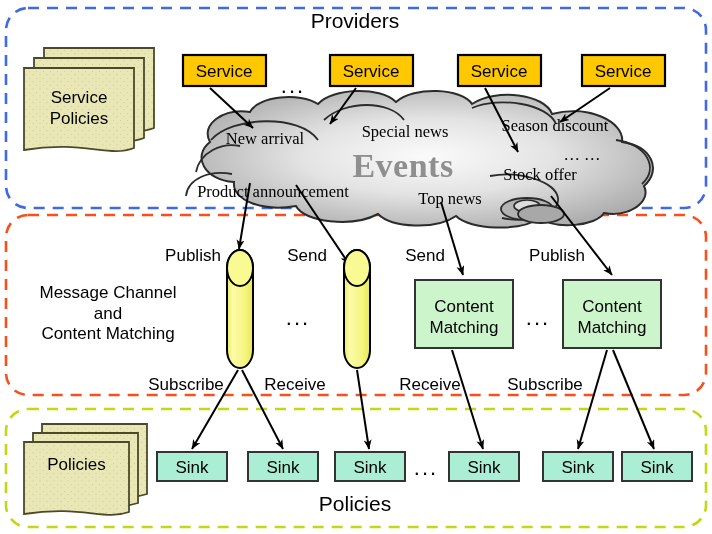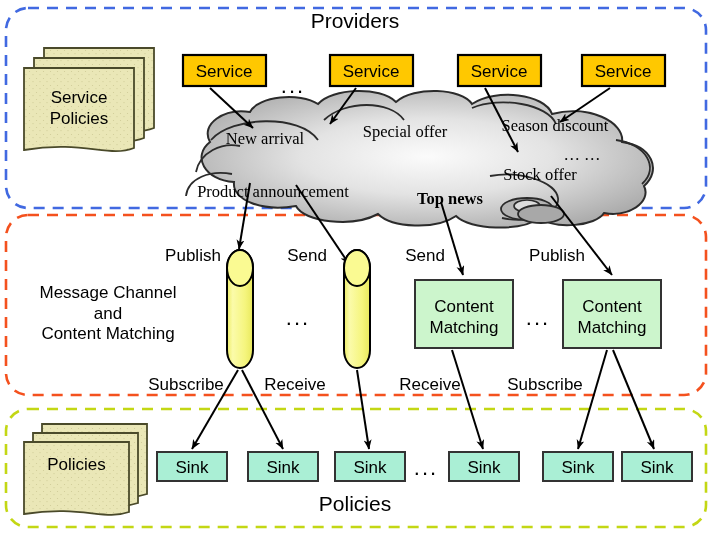--- a/index.html
+++ b/index.html
@@ -228,27 +228,28 @@
   <div class="lbl sans doc-text" style="left:24px; top:455px; width:105px;">
     <div>Policies</div>
   </div>
 
   <div class="lbl sans box-text ctr" style="left:224px; top:71px;">Service</div>
   <div class="lbl sans box-text ctr" style="left:371px; top:71px;">Service</div>
   <div class="lbl sans box-text ctr" style="left:499px; top:71px;">Service</div>
   <div class="lbl sans box-text ctr" style="left:623px; top:71px;">Service</div>
   <div class="lbl sans ellipsis ctr" style="left:293px; top:86px;">...</div>
 
+  <div class="lbl serif ev-title ctr" style="left:403px; top:166px;">Events</div>
   <div class="lbl serif ev-label ctr" style="left:265px; top:139px;">New arrival</div>
-  <div class="lbl serif ev-label ctr" style="left:405px; top:132px;">Special offer</div>
+  <div class="lbl serif ev-label ctr" style="left:405px; top:132px;">Special news</div>
   <div class="lbl serif ev-label ctr" style="left:555px; top:126px;">Season discount</div>
   <div class="lbl serif ev-label ctr" style="left:582px; top:155px;">… …</div>
   <div class="lbl serif ev-label ctr" style="left:540px; top:175px;">Stock offer</div>
   <div class="lbl serif ev-label ctr" style="left:273px; top:192px;">Product announcement</div>
-  <div class="lbl serif ev-label ctr" style="left:450px; top:199px;font-weight:bold;">Top news</div>
+  <div class="lbl serif ev-label ctr" style="left:450px; top:199px;">Top news</div>
 
   <div class="lbl sans edge-label ctr" style="left:193px; top:255px;">Publish</div>
   <div class="lbl sans edge-label ctr" style="left:186px; top:384px;">Subscribe</div>
   <div class="lbl sans edge-label ctr" style="left:307px; top:255px;">Send</div>
   <div class="lbl sans edge-label ctr" style="left:295px; top:384px;">Receive</div>
   <div class="lbl sans ellipsis ctr" style="left:298px; top:318px;">...</div>
 
   <div class="lbl sans edge-label ctr" style="left:425px; top:255px;">Send</div>
   <div class="lbl sans edge-label ctr" style="left:430px; top:384px;">Receive</div>
   <div class="lbl sans edge-label ctr" style="left:557px; top:255px;">Publish</div>

